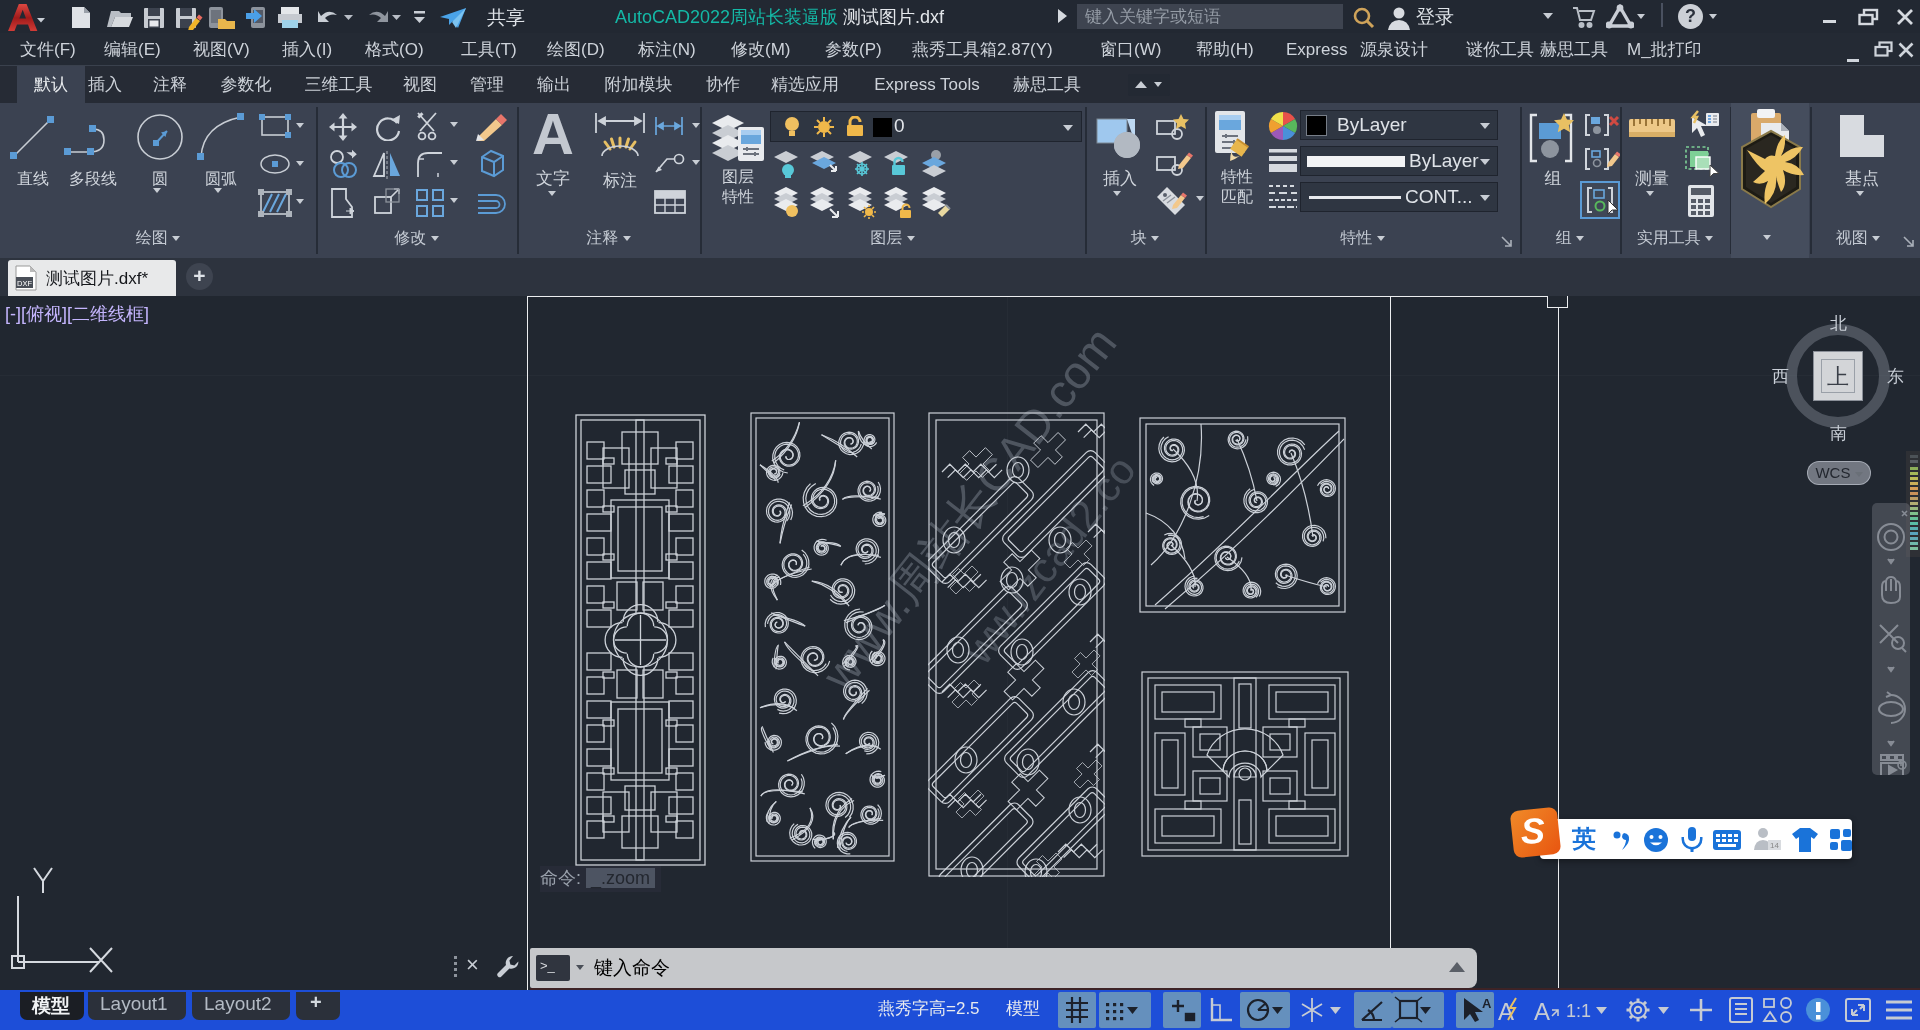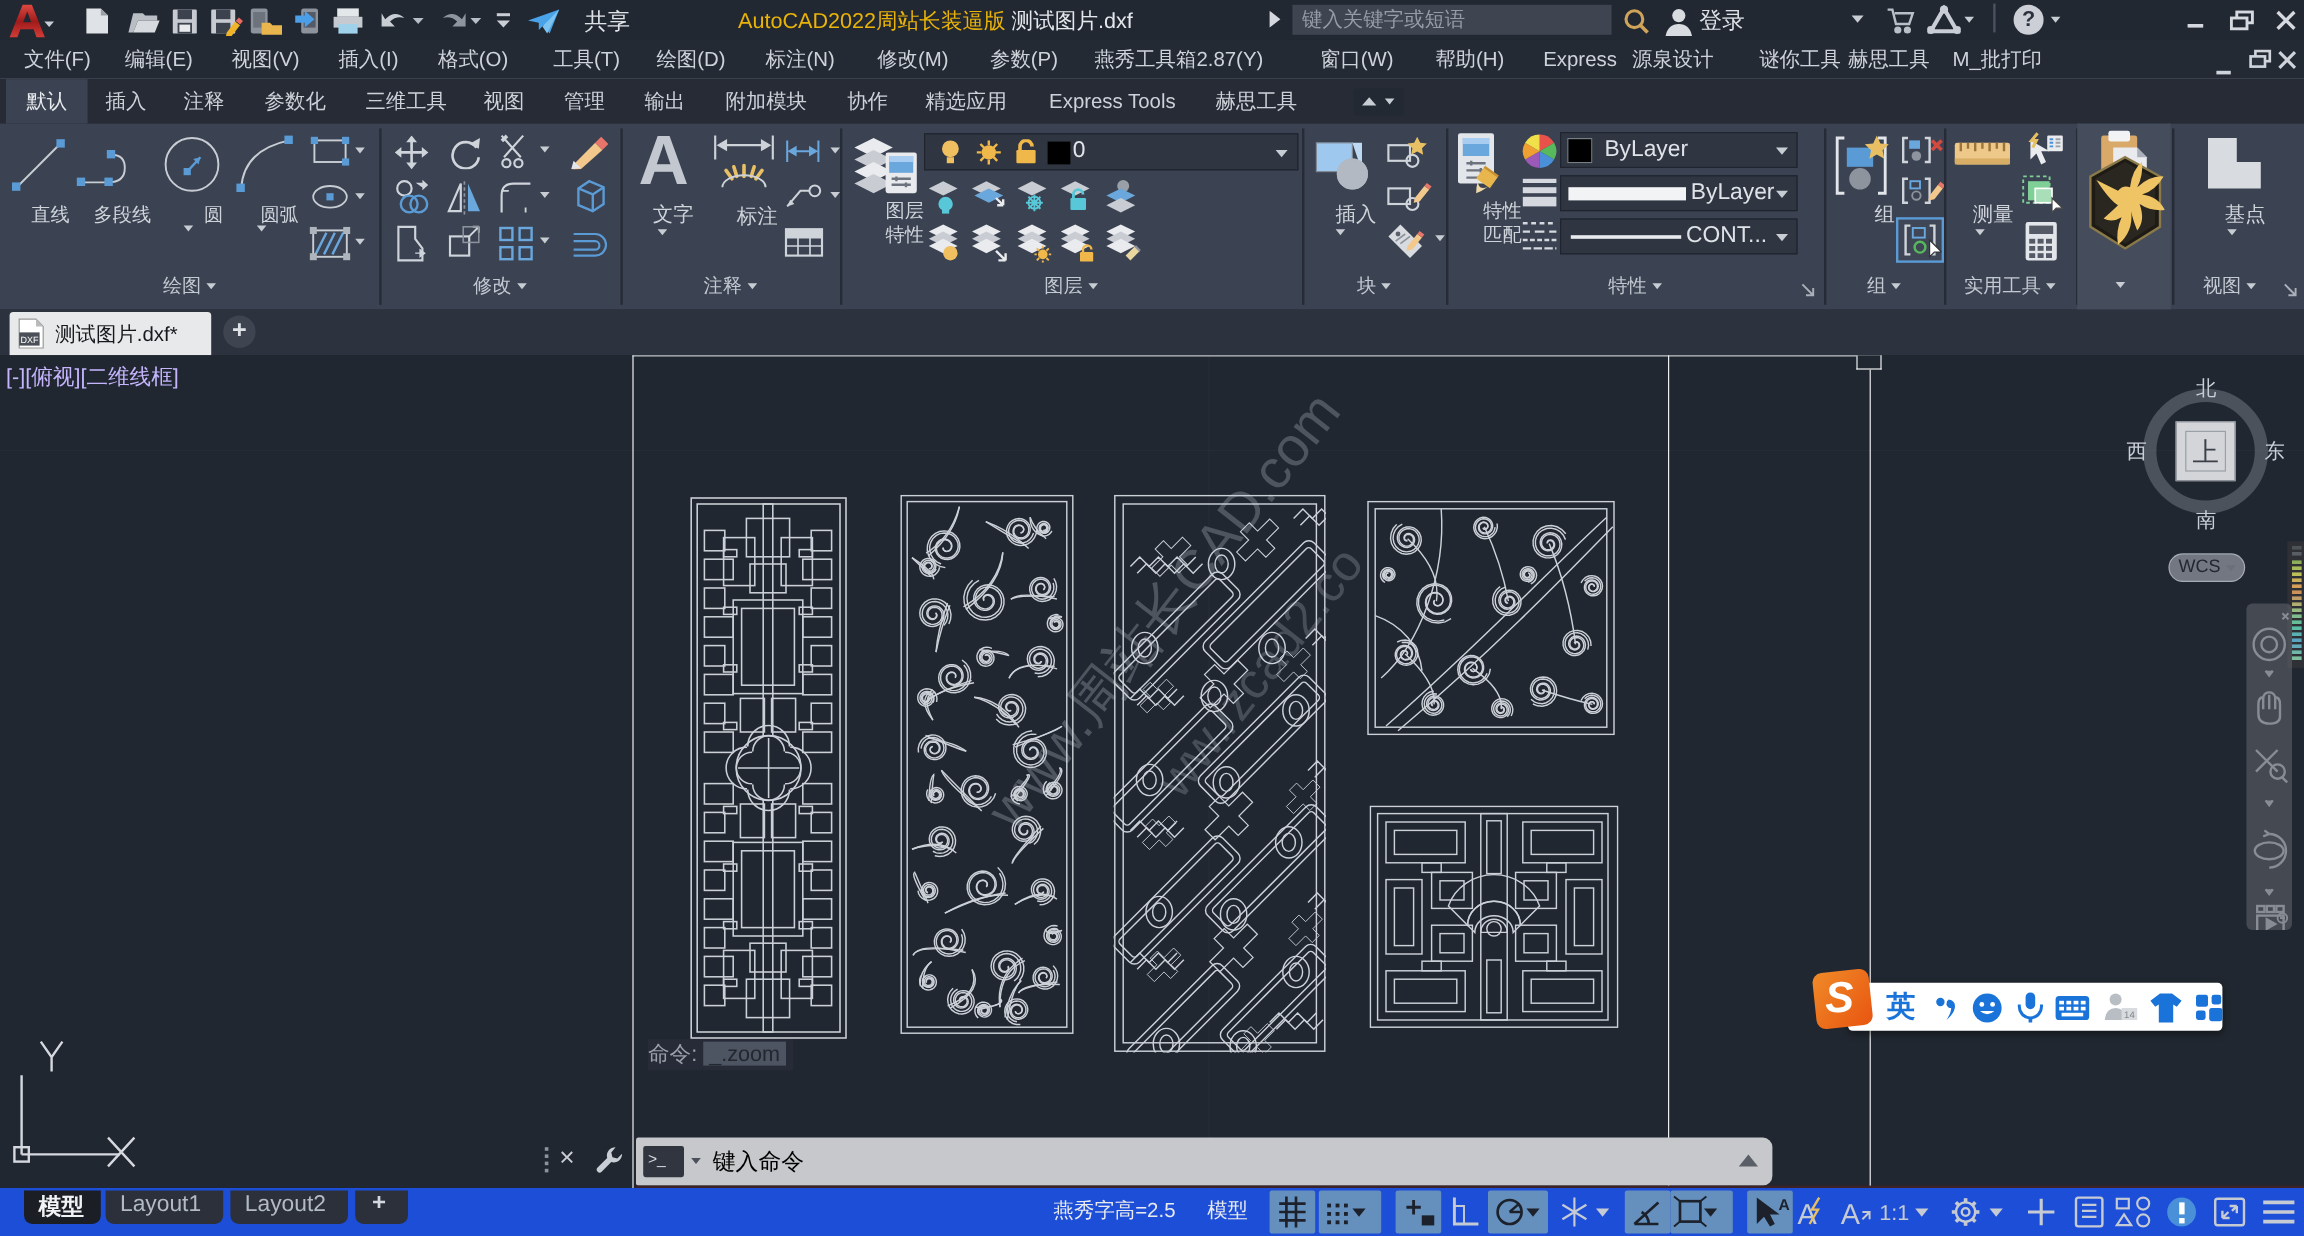--- a/index.html
+++ b/index.html
@@ -12,21 +12,21 @@
   #tabrow   { left:0; top:66px; width:1920px; height:37px; background:#262b35; }
   #ribbon   { left:0; top:103px; width:1920px; height:155px; background:#3b4251; }
   #filebar  { left:0; top:258px; width:1920px; height:38px; background:#2d333e; }
   #canvas   { left:0; top:296px; width:1920px; height:694px; background:#212730; overflow:hidden;}
   #statusbar{ left:0; top:990px; width:1920px; height:54px; background:#1d4ed8; }
   .menuitem { color:#ced3da; font-size:17px; line-height:33px; display:inline-block; }
   .rtab { color:#cdd2d9; font-size:17px; line-height:37px; display:inline-block; text-align:center; }
   .rtab.sel { background:#3b4251; color:#e8ebee; }
   .plabel { position:absolute; bottom:9px; width:100%; text-align:center; color:#c3c9d2; font-size:16px; }
   .pdiv { position:absolute; top:4px; bottom:4px; width:2px; background:#262c37; }
-  .icontxt { color:#cfd4db; font-size:16px; text-align:right; }
+  .icontxt { color:#cfd4db; font-size:16px; text-align:center; }
   .combo { background:#2f3642; border:1px solid #1f242e; color:#dfe3e8; font-size:18px; }
   .caret { display:inline-block; width:0; height:0; border-left:5px solid transparent; border-right:5px solid transparent; border-top:6px solid #c8cdd4; vertical-align:middle; }
   .caret.sm { border-left-width:4px; border-right-width:4px; border-top-width:5px; }
 </style>
 </head>
 <body>
 <div id="stage">
   <div class="abs" id="titlebar">
     <svg class="abs" style="left:6px;top:4px" width="40" height="27" viewBox="0 0 40 27">
       <defs>
@@ -80,21 +80,21 @@
         <path d="M324 10 l4.5 5 l4.5 -5 z" fill="#b9bec6"></path>
 
         <rect x="346" y="6" width="11" height="2.5" fill="#c9ced5"></rect>
           <path d="M346 12 l5.5 6 l5.5 -6 z" fill="#c9ced5"></path>
 
         <path d="M372 12 l26 -9 l-8 20 l-5 -7 l-4 4 l0 -6 z" fill="#4aa3e8"></path>
           <path d="M385 16 l13 -13 l-10 20 l-4 -6" fill="#7cc3f0"></path>
       </g>
     </svg>
     <div class="abs" style="left:487px;top:5px;color:#dfe3e8;font-size:19px">共享</div>
-    <div class="abs" style="left:615px;top:5px;color:#eab308;font-size:18px">AutoCAD2022周站长装逼版</div>
+    <div class="abs" style="left:615px;top:5px;color:#14b8a6;font-size:18px">AutoCAD2022周站长装逼版</div>
       <div class="abs" style="left:843px;top:5px;color:#e4e7eb;font-size:18px">测试图片.dxf</div>
     <div class="abs" style="left:1058px;top:9px;width:0;height:0;border-top:7px solid transparent;border-bottom:7px solid transparent;border-left:9px solid #d5d9df"></div>
     <div class="abs" style="left:1077px;top:4px;width:266px;height:25px;background:#3e4450;color:#959ca6;font-size:17px;line-height:25px;padding-left:8px">键入关键字或短语</div>
     <svg class="abs" style="left:1352px;top:6px" width="26" height="24" viewBox="0 0 26 24">
         <circle cx="10" cy="10" r="7" fill="none" stroke="#cfa35a" stroke-width="2.6"></circle>
         <path d="M15 15 l6 6" stroke="#cfa35a" stroke-width="3"></path>
       </svg>
     <svg class="abs" style="left:1386px;top:5px" width="26" height="25" viewBox="0 0 26 25">
         <circle cx="13" cy="8" r="5.5" fill="#d8dbe0"></circle>
         <path d="M2 25 q2 -10 11 -10 q9 0 11 10 z" fill="#d8dbe0"></path>
@@ -148,21 +148,21 @@
     <svg class="abs" style="left:1874px;top:8px" width="20" height="17" viewBox="0 0 20 17" fill="none" stroke="#cfd4db" stroke-width="2.2">
         <rect x="5.5" y="1.5" width="12" height="8.5"></rect>
         <rect x="1.5" y="6" width="12" height="8.5" fill="#2a303b"></rect>
       </svg>
     <svg class="abs" style="left:1898px;top:9px" width="16" height="16" viewBox="0 0 16 16" stroke="#cfd4db" stroke-width="2.6">
         <path d="M1.5 1.5 L14.5 14.5 M14.5 1.5 L1.5 14.5"></path>
       </svg>
     <div class="abs" style="left:0;top:32px;width:1920px;height:1px;background:#3a414d"></div>
   </div>
   <div class="abs" id="tabrow">
-    <div class="rtab sel abs" style="left:5px;width:68px">默认</div>
+    <div class="rtab sel abs" style="left:17px;width:68px">默认</div>
     <div class="rtab abs" style="left:86px;width:38px">插入</div>
     <div class="rtab abs" style="left:150px;width:40px">注释</div>
     <div class="rtab abs" style="left:217px;width:58px">参数化</div>
     <div class="rtab abs" style="left:303px;width:71px">三维工具</div>
     <div class="rtab abs" style="left:401px;width:38px">视图</div>
     <div class="rtab abs" style="left:467px;width:40px">管理</div>
     <div class="rtab abs" style="left:535px;width:38px">输出</div>
     <div class="rtab abs" style="left:601px;width:75px">附加模块</div>
     <div class="rtab abs" style="left:704px;width:38px">协作</div>
     <div class="rtab abs" style="left:769px;width:72px">精选应用</div>

